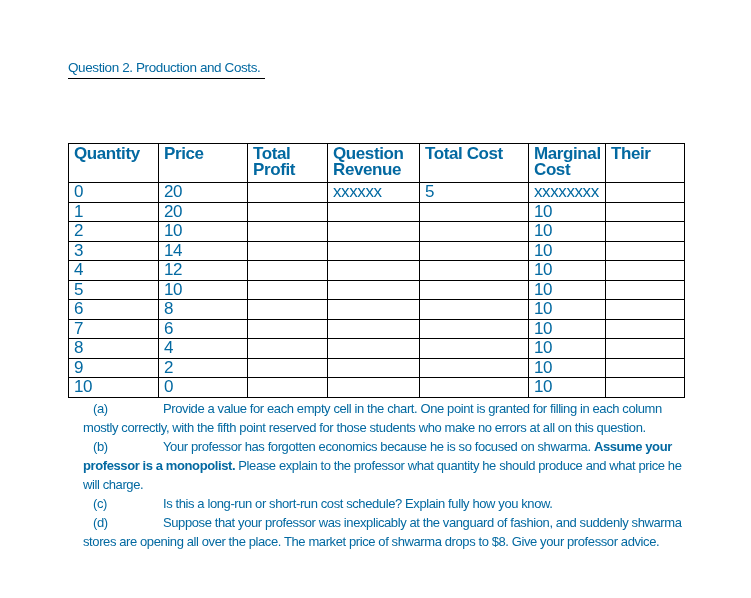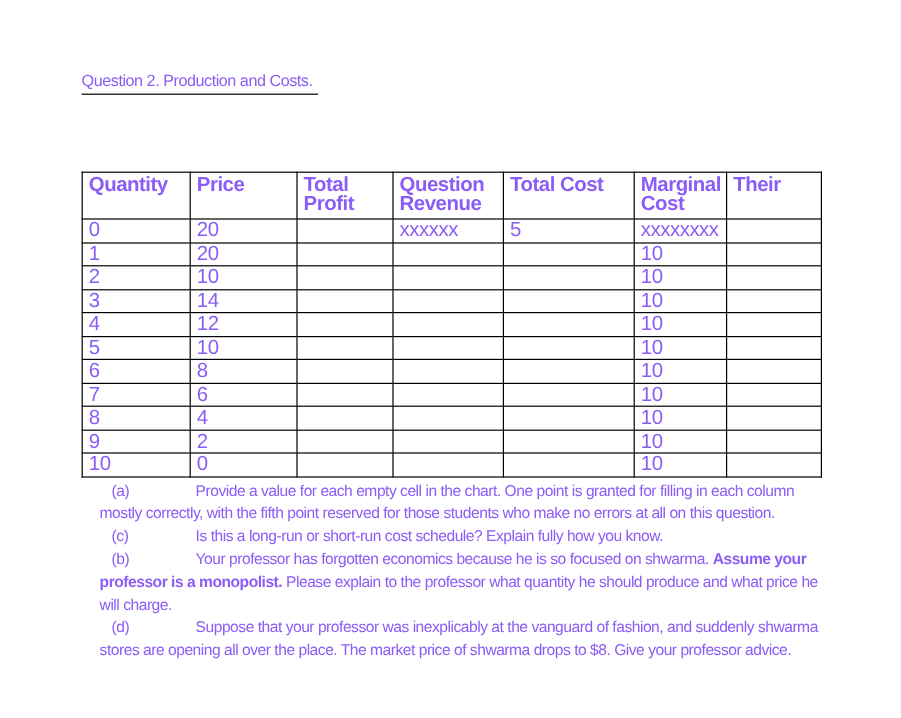--- a/index.html
+++ b/index.html
@@ -5,21 +5,21 @@
   html, body {
     margin: 0;
     padding: 0;
     background: #ffffff;
   }
   .page {
     position: relative;
     width: 751px;
     height: 598px;
     background: #ffffff;
-    color: #8b5cf6;
+    color: #0369a1;
     font-family: "Liberation Sans", "DejaVu Sans", sans-serif;
     letter-spacing: -0.4px;
     overflow: hidden;
   }
   .doc-title {
     position: absolute;
     left: 68px;
     top: 59px;
     font-size: 13.5px;
     line-height: 18px;
@@ -213,18 +213,18 @@
         <td></td>
         <td>10</td>
         <td></td>
       </tr>
       </tbody>
   </table>
 
   <div class="questions">
 
   <div class="q-item"><span class="q-label">(a)</span><span>Provide a value for each empty cell in the chart. One point is granted for filling in each column mostly correctly, with the fifth point reserved for those students who make no errors at all on this question.</span><b></b><span></span></div>
+      <div class="q-item"><span class="q-label">(b)</span><span>Your professor has forgotten economics because he is so focused on shwarma. </span><b>Assume your professor is a monopolist.</b><span> Please explain to the professor what quantity he should produce and what price he will charge.</span></div>
       <div class="q-item"><span class="q-label">(c)</span><span>Is this a long-run or short-run cost schedule? Explain fully how you know.</span><b></b><span></span></div>
-      <div class="q-item"><span class="q-label">(b)</span><span>Your professor has forgotten economics because he is so focused on shwarma. </span><b>Assume your professor is a monopolist.</b><span> Please explain to the professor what quantity he should produce and what price he will charge.</span></div>
       <div class="q-item"><span class="q-label">(d)</span><span>Suppose that your professor was inexplicably at the vanguard of fashion, and suddenly shwarma stores are opening all over the place. The market price of shwarma drops to $8. Give your professor advice.</span><b></b><span></span></div>
     </div>
 
 </div>
 
 </body></html>

